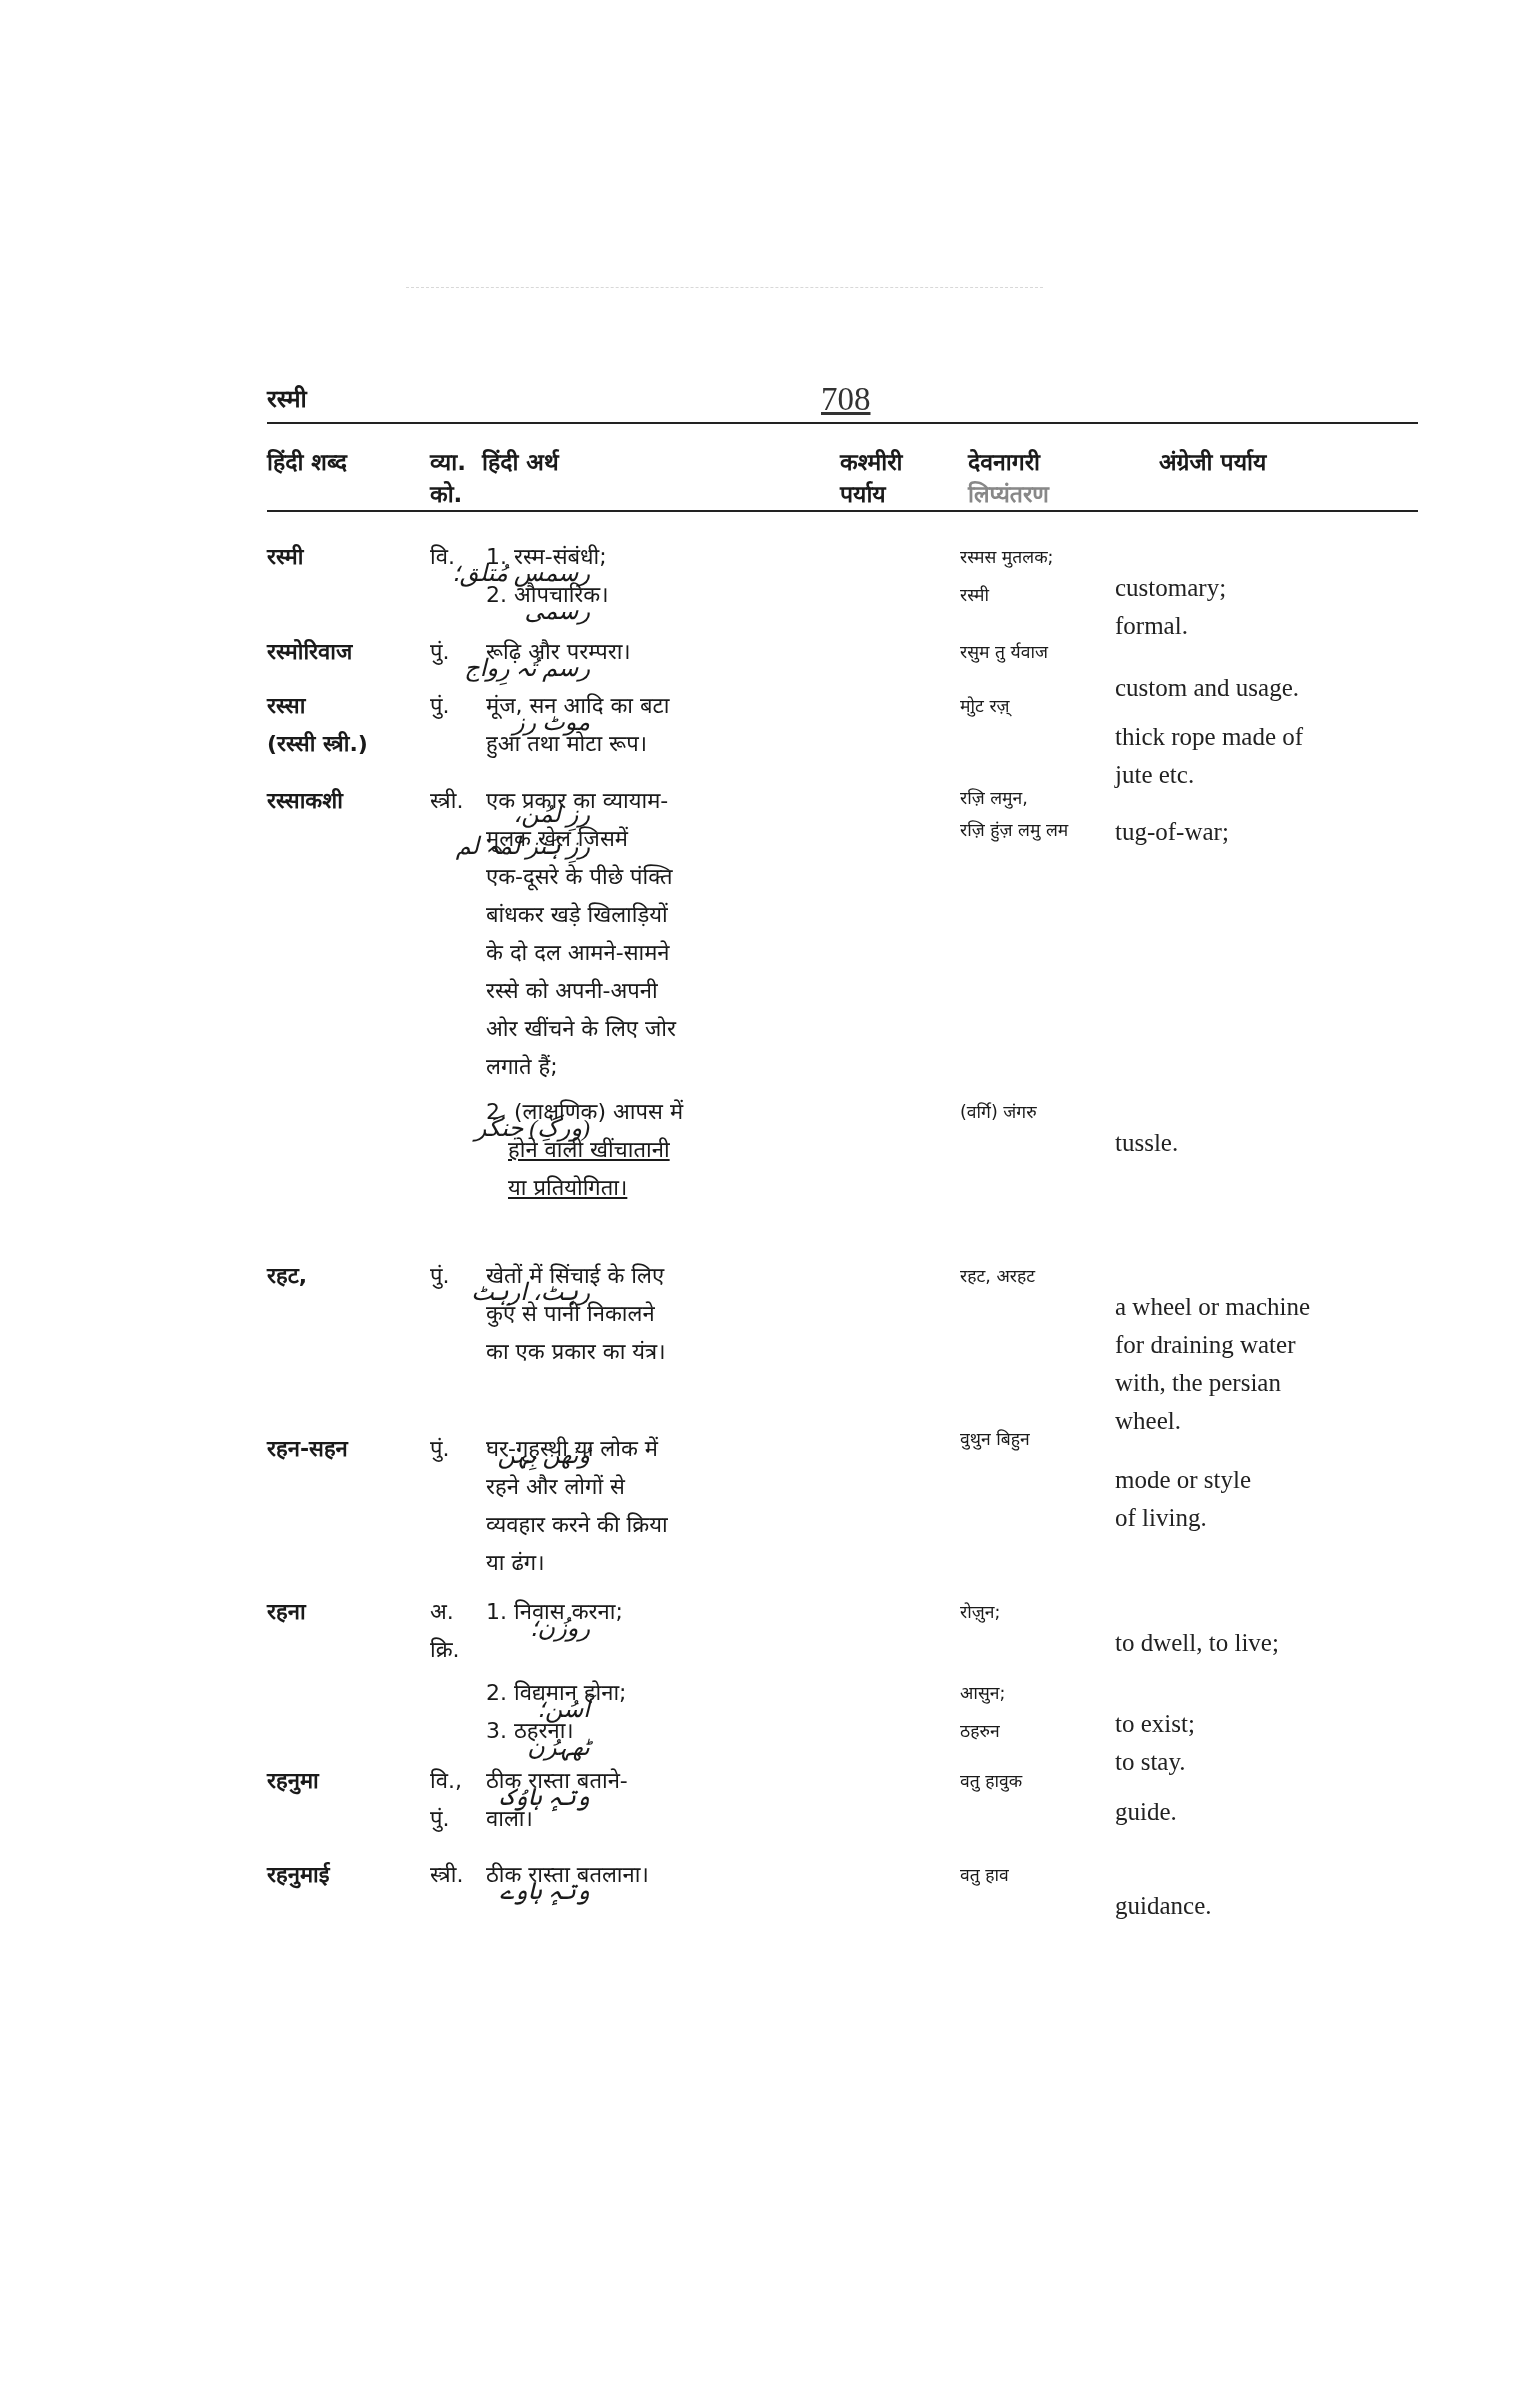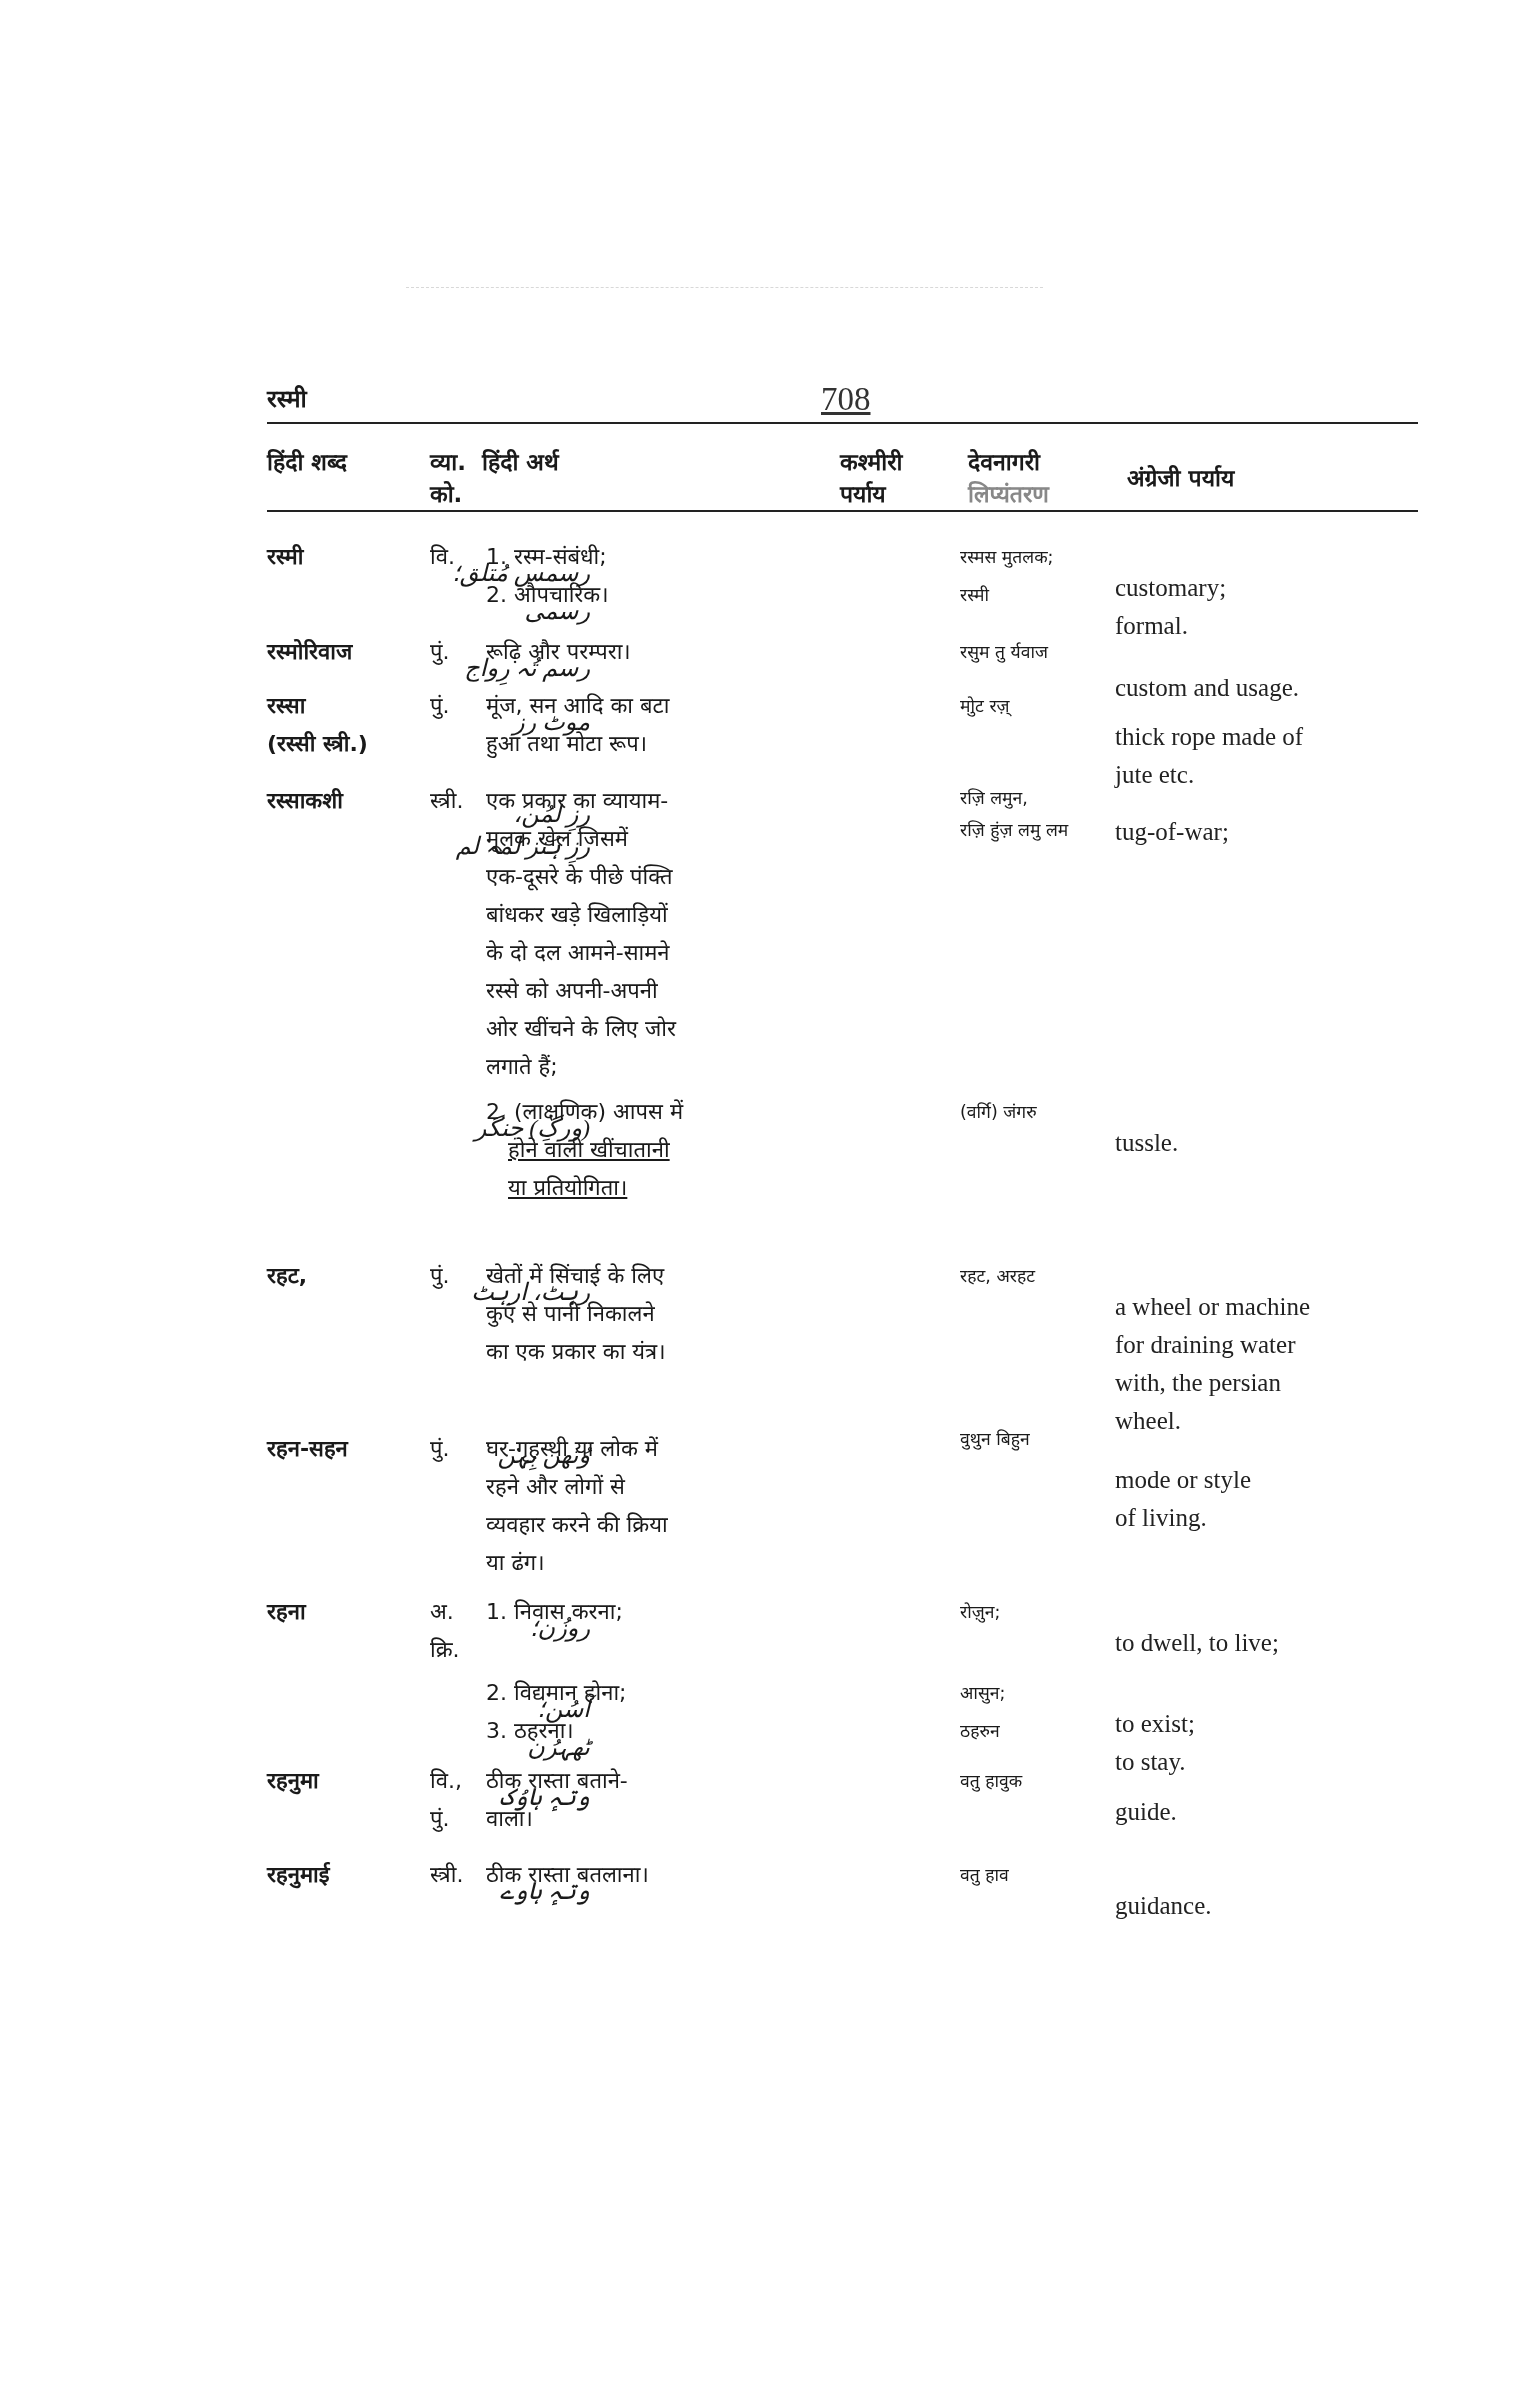--- a/index.html
+++ b/index.html
@@ -46,21 +46,21 @@
   </div>
   <div class="col-head" style="left:482px;top:446px;">हिंदी अर्थ</div>
   <div class="col-head" style="left:840px;top:446px;">
     <span class="line">कश्मीरी</span>
     <span class="line">पर्याय</span>
   </div>
   <div class="col-head" style="left:968px;top:446px;">
     <span class="line">देवनागरी</span>
     <span class="line" style="color:#888;">लिप्यंतरण</span>
   </div>
-  <div class="col-head" style="left:1127px;top:446px;margin-top:16px;">अंग्रेजी पर्याय</div>
+  <div class="col-head" style="left:1159px;top:446px;">अंग्रेजी पर्याय</div>
 </div>
 
 <div class="rule r2"></div>
 
 <div class="entry" style="top:538px;">
   <div class="c c-word">
       <span class="line">रस्मी</span>
     </div>
   <div class="c c-gram">
       <span class="line">वि.</span>

